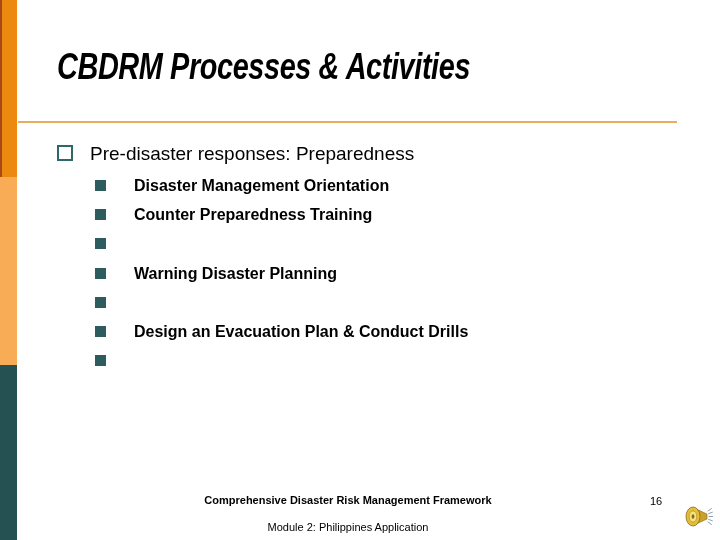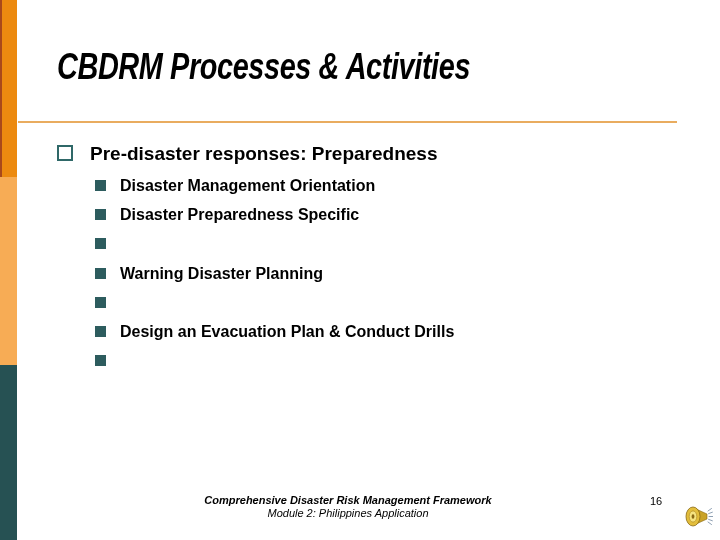--- a/index.html
+++ b/index.html
@@ -18,32 +18,32 @@
          letter-spacing:-0.5px;white-space:nowrap;color:#000;
          transform:scaleX(0.78);transform-origin:left top;line-height:38px;}
 
   
   .divider{position:absolute;left:18px;top:121px;width:659px;height:2px;}
 
   
   .main-row{position:absolute;left:57px;top:142px;display:flex;align-items:flex-start;}
   .hollow-sq{width:12px;height:12px;border:2px solid #2F6868;background:#fff;
              margin-top:3px;flex:0 0 auto;}
-  .main-text{margin-left:17px;font-size:19px;font-weight:bold;line-height:23px;white-space:nowrap;}
+  .main-text{margin-left:17px;font-size:19px;font-weight:normal;line-height:23px;white-space:nowrap;}
 
   .sub-row{position:absolute;left:95px;display:flex;align-items:flex-start;height:29px;}
   .filled-sq{width:11px;height:11px;background:#2D5C5E;margin-top:4px;flex:0 0 auto;}
-  .sub-text{margin-left:14px;font-size:16px;font-weight:bold;line-height:20px;white-space:nowrap;}
+  .sub-text{margin-left:28px;font-size:16px;font-weight:bold;line-height:20px;white-space:nowrap;}
   .r0{top:176px}.r1{top:205px}.r2{top:234px}.r3{top:264px}
   .r4{top:293px}.r5{top:322px}.r6{top:351px}
 
   
-  .footer{position:absolute;left:160px;top:494px;width:376px;text-align:center;line-height:12px;font-style:italic;}
+  .footer{position:absolute;left:160px;top:494px;width:376px;text-align:center;line-height:12px;}
   .footer-line1{font-size:11px;font-weight:bold;}
-  .footer-line2{font-size:11px;margin-top:1px;}
+  .footer-line2{font-size:11px;margin-top:15px;}
 
   .page-number{position:absolute;left:650px;top:495px;font-size:11px;}
 
   .sound{position:absolute;left:683px;top:501px;width:30px;height:30px;cursor:pointer;}
 </style>
 </head>
 <body>
 
 <div class="bar bar-seg1"></div>
 <div class="bar bar-seg2"></div>
@@ -56,21 +56,21 @@
   <span class="hollow-sq"></span>
   <span class="main-text">Pre-disaster responses: Preparedness</span>
 </div>
 
 <div class="sub-row r0">
   <span class="filled-sq"></span>
   <span class="sub-text">Disaster Management Orientation</span>
 </div>
 <div class="sub-row r1">
   <span class="filled-sq"></span>
-  <span class="sub-text">Disaster Preparedness Specific</span>
+  <span class="sub-text">Counter Preparedness Training</span>
 </div>
 <div class="sub-row r2">
   <span class="filled-sq"></span>
 </div>
 <div class="sub-row r3">
   <span class="filled-sq"></span>
   <span class="sub-text">Warning Disaster Planning</span>
 </div>
 <div class="sub-row r4">
   <span class="filled-sq"></span>

